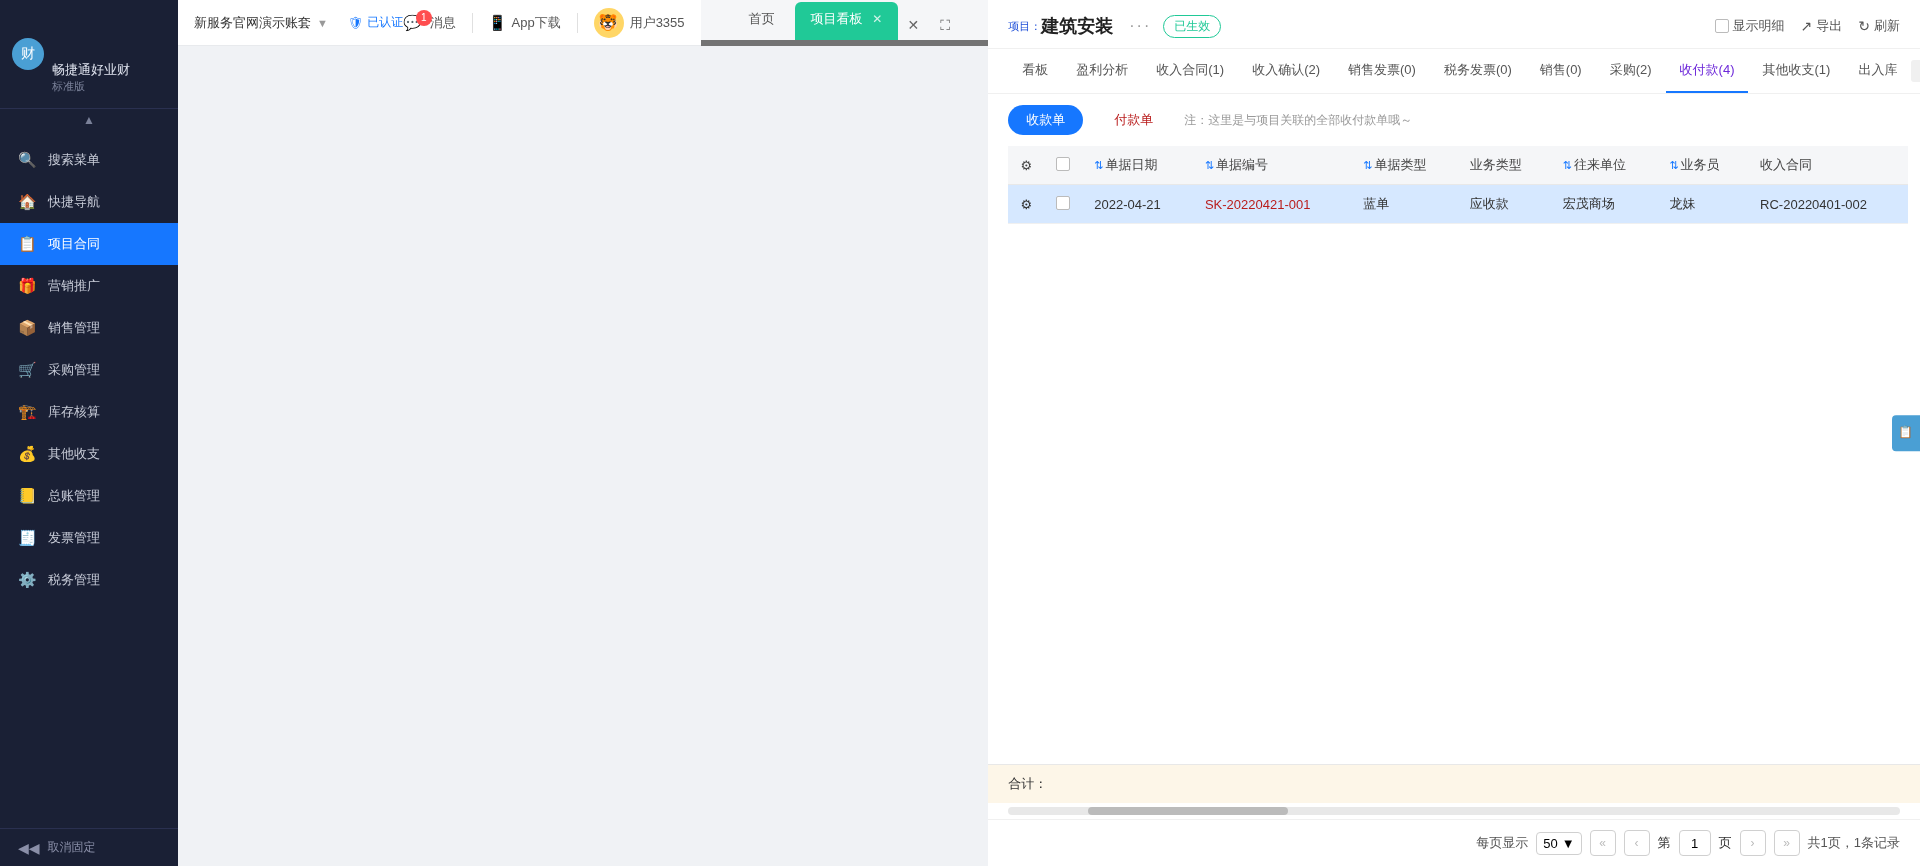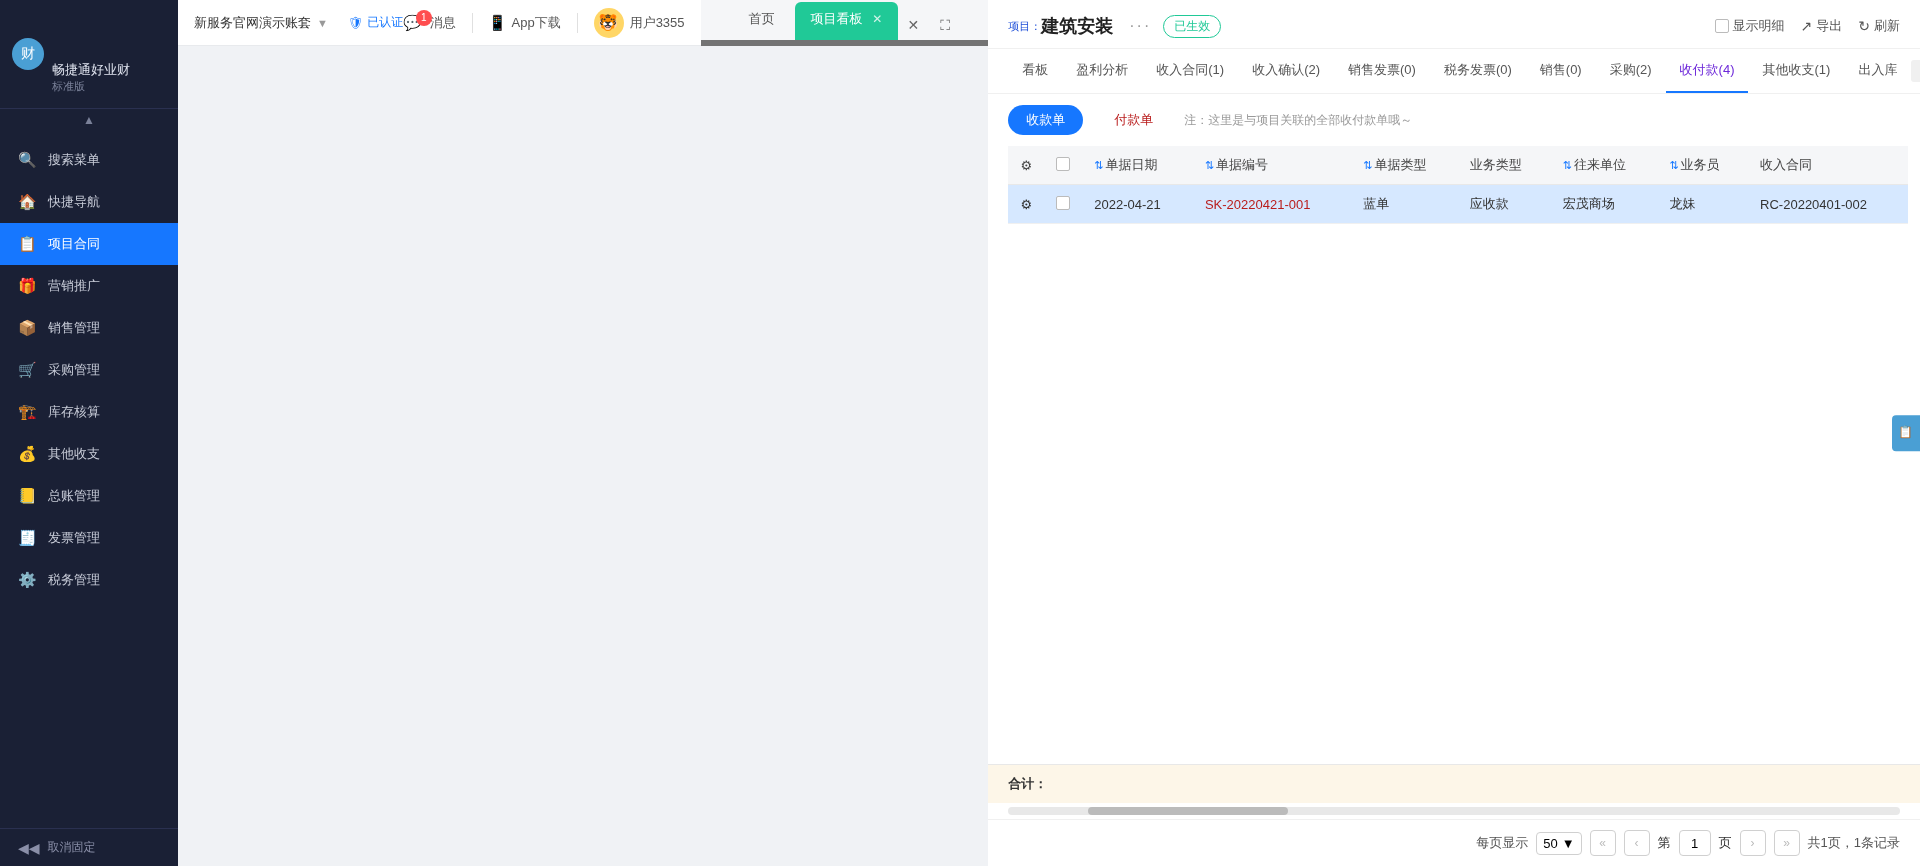--- a/index.html
+++ b/index.html
@@ -377,21 +377,20 @@
     .check-col { width: 36px; text-align: center; }
 
     
     .total-row {
       background: #fdf6e8;
       border-top: 1px solid #e8e8e8;
       padding: 10px 20px;
       flex-shrink: 0;
       font-size: 13px;
       color: #333;
-      font-weight: bold;
     }
 
     
     .hscroll-row {
       padding: 4px 20px;
       flex-shrink: 0;
     }
     .hscroll-bar {
       height: 8px;
       background: #e8e8e8;

